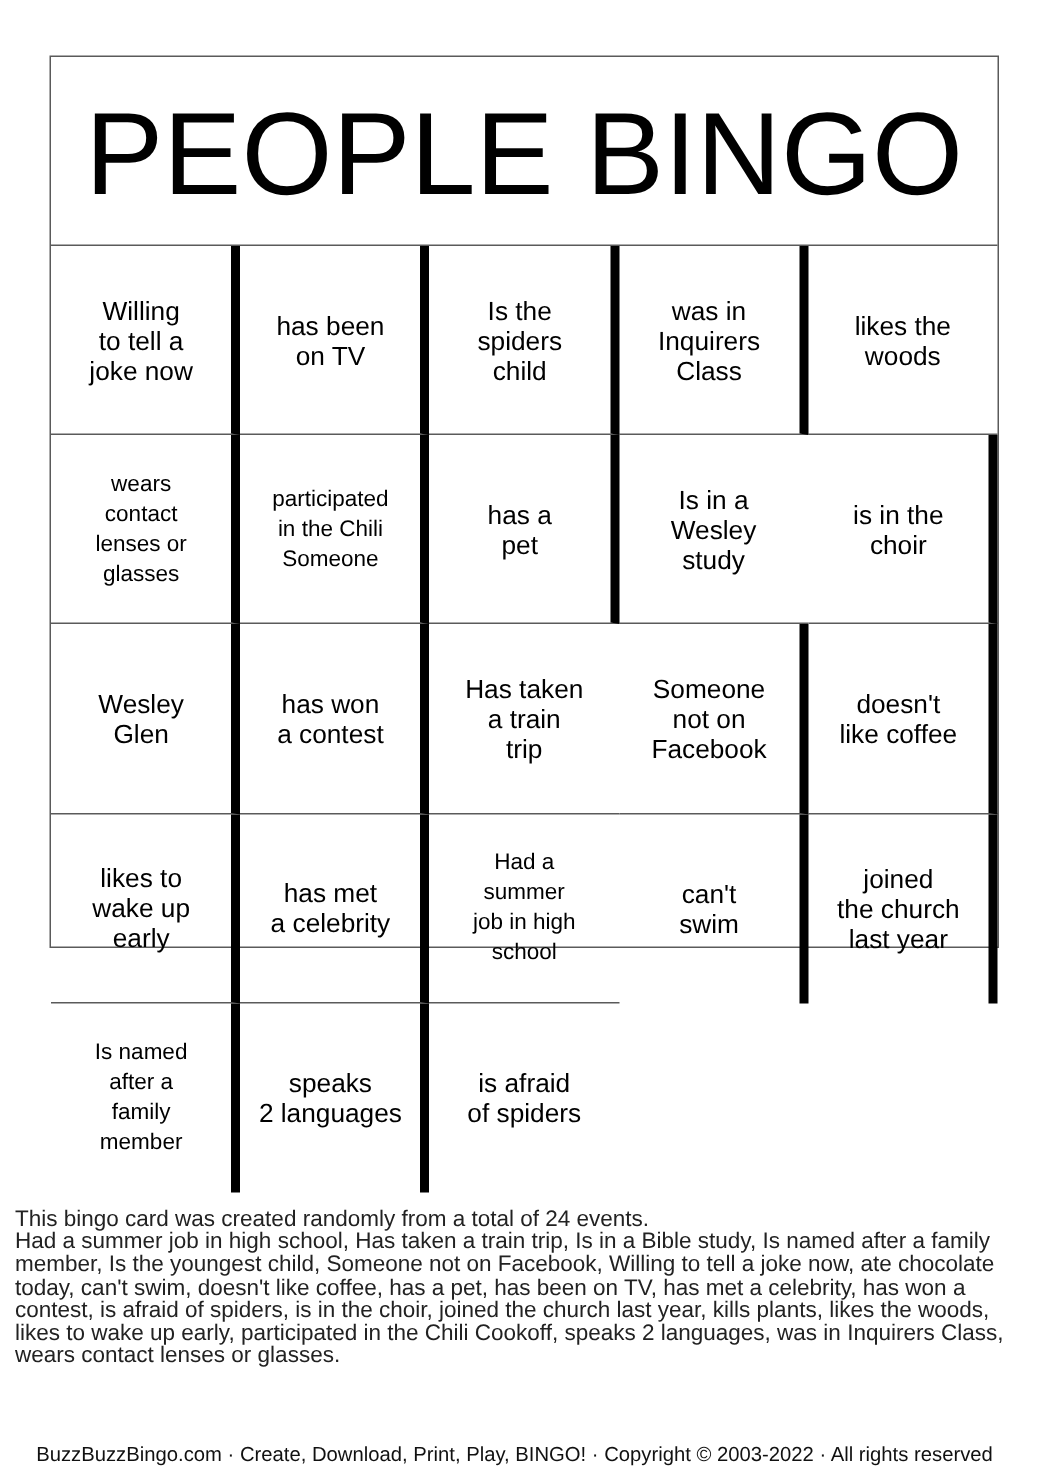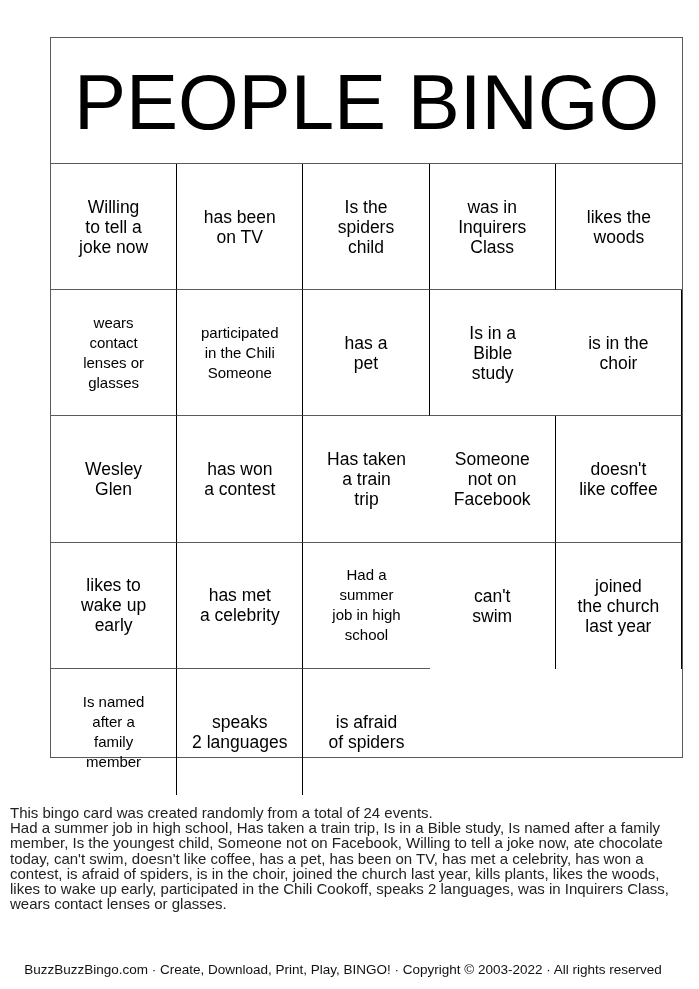--- a/index.html
+++ b/index.html
@@ -10,24 +10,24 @@
     body {
       width: 699px;
       height: 989px;
       position: relative;
       overflow: hidden;
       font-family: "Liberation Sans", sans-serif;
       color: #000;
     }
     .card {
       position: absolute;
-      left: 50px;
+      left: 33px;
       top: 37px;
       width: 633px;
-      height: 721px;
+      height: 595px;
       box-sizing: border-box;
       border: 1px solid #5a5a5a;
     }
     .card-title {
       position: absolute;
       left: 0;
       top: 0;
       width: 631px;
       height: 126px;
       display: flex;
@@ -45,21 +45,21 @@
       left: 0;
       top: 126px;
       width: 631px;
       height: 631px;
       display: grid;
       grid-template-columns: repeat(5, 1fr);
       grid-template-rows: repeat(5, 1fr);
     }
     .cell {
       box-sizing: border-box;
-      border-right: 1px solid #000000;
+      border-right: 6px solid #000000;
       border-bottom: 1px solid #5a5a5a;
       display: flex;
       align-items: center;
       justify-content: center;
       text-align: center;
       padding: 4px 10px;
       font-size: 17.5px;
       line-height: 20px;
       white-space: pre-line;
     }
@@ -116,21 +116,21 @@
     <div class="cell small">wears
 contact
 lenses or
 glasses</div>
     <div class="cell small">participated
 in the Chili
 Someone</div>
     <div class="cell">has a
 pet</div>
     <div class="cell c5">Is in a
-Bible
+Wesley
 study</div>
 
     <div class="cell">is in the
 choir</div>
     <div class="cell">Wesley
 Glen</div>
     <div class="cell">has won
 a contest</div>
     <div class="cell c5">Has taken
 a train

